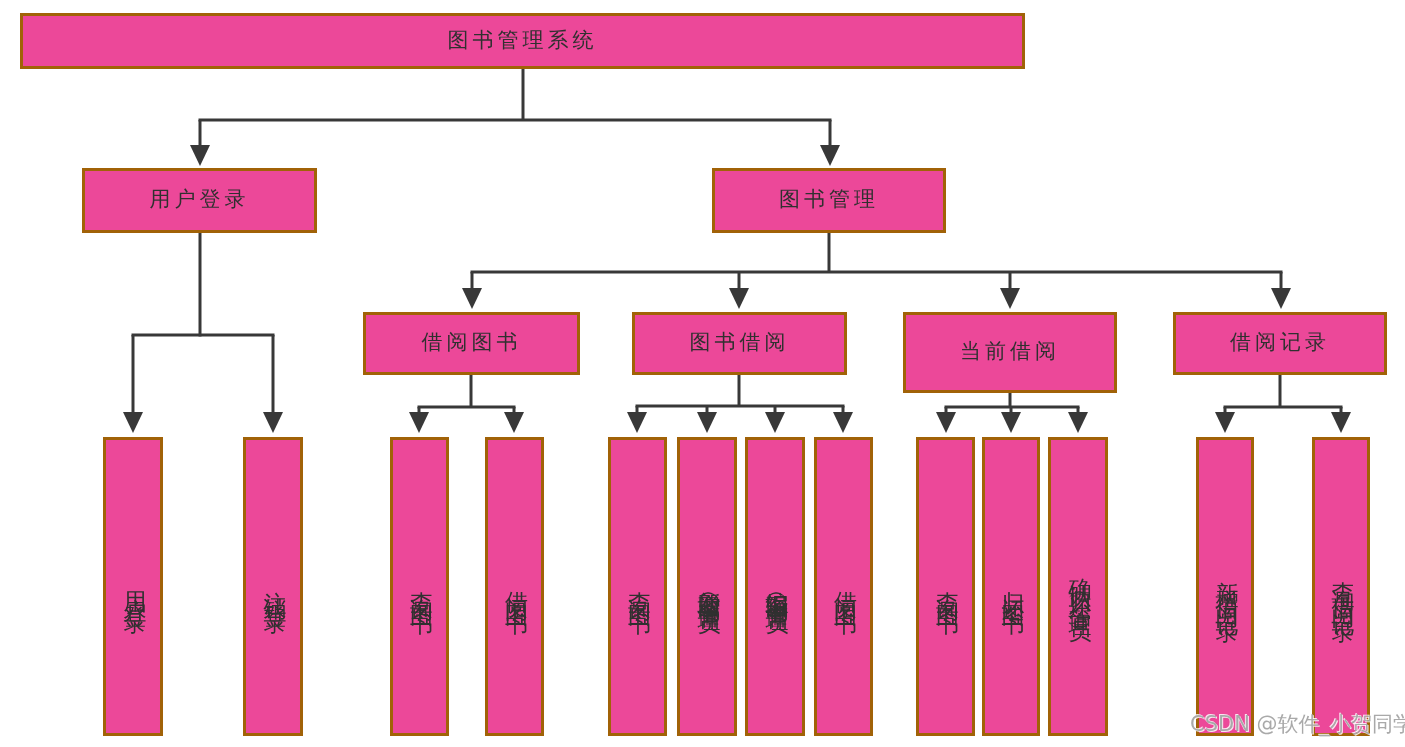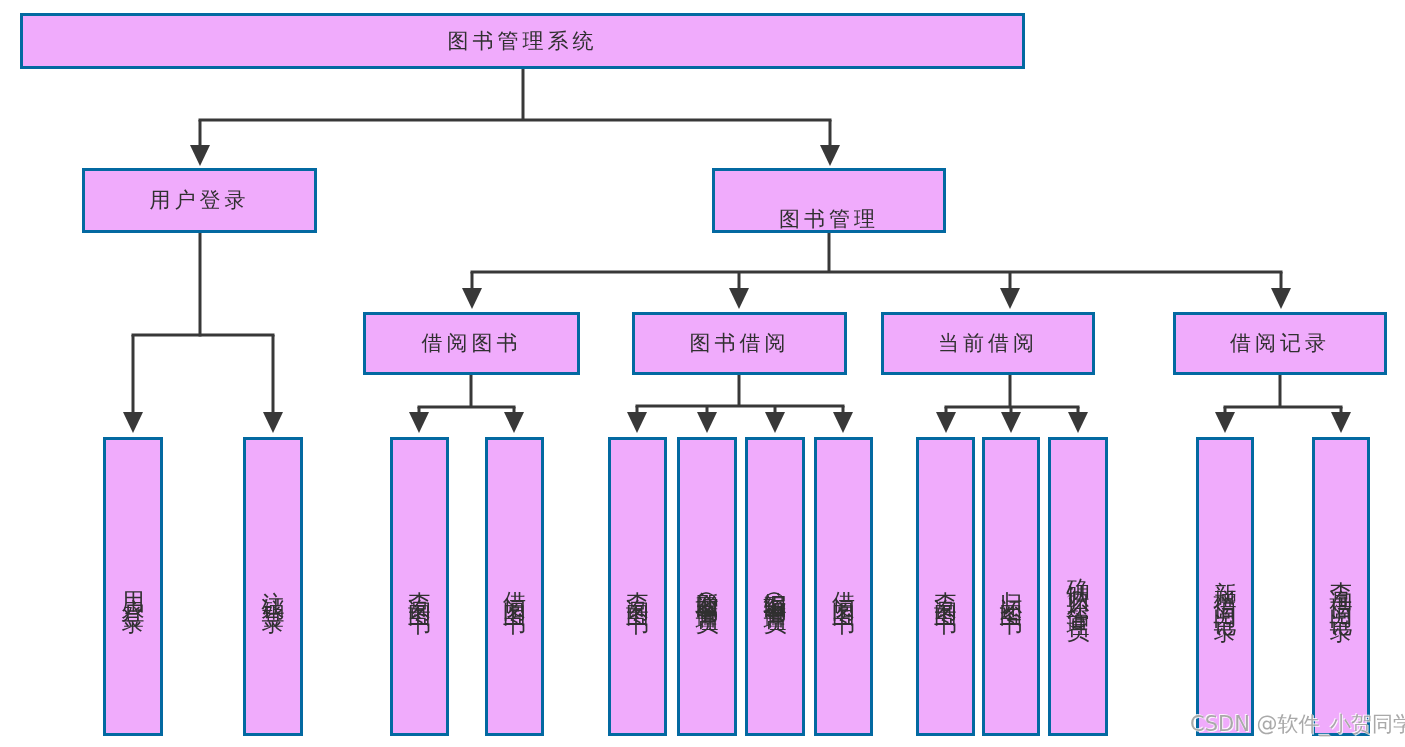--- a/index.html
+++ b/index.html
@@ -4,22 +4,22 @@
 <style>
   html,body { margin:0; padding:0; background:#ffffff; }
   body { width:1405px; height:747px; font-family:"DejaVu Sans","Liberation Sans",sans-serif; }
   .stage {
     position:relative; width:1405px; height:747px;
     background:#ffffff; overflow:hidden; color:#303030;
   }
   .conn { position:absolute; left:0; top:0; pointer-events:none; }
   .box {
     position:absolute; box-sizing:border-box;
-    background:#f0abfc; border:3px solid #0369a1;
-    display:flex; align-items:center; justify-content:center;
+    background:#ec4899; border:3px solid #a16207;
+    display:flex; align-items:center; justify-content:center;font-family:Liberation Mono, monospace;
   }
   .h-label {
     font-size:21px; letter-spacing:4px; line-height:1;
     white-space:nowrap; color:#303030;
   }
   .v { top:437px; height:299px; }
   .v-label {
     writing-mode:vertical-rl; text-orientation:mixed;
     font-size:23px; line-height:1; color:#303030; white-space:nowrap;
   }
@@ -93,31 +93,31 @@
       <polygon points="1331,412 1351,412 1341,433" fill="#383838"></polygon>
     </svg>
 
   <div class="box" style="left:20px; top:13px; width:1005px; height:56px;">
     <span class="h-label">图书管理系统</span>
   </div>
 
   <div class="box" style="left:82px; top:168px; width:235px; height:65px;">
     <span class="h-label">用户登录</span>
   </div>
-  <div class="box" style="left:712px; top:168px; width:234px; height:65px;align-items:flex-end;">
+  <div class="box" style="left:712px; top:168px; width:234px; height:65px;">
     <span class="h-label">图书管理</span>
   </div>
 
   <div class="box" style="left:363px; top:312px; width:217px; height:63px;">
     <span class="h-label">借阅图书</span>
   </div>
   <div class="box" style="left:632px; top:312px; width:215px; height:63px;">
     <span class="h-label">图书借阅</span>
   </div>
-  <div class="box" style="left:881px; top:312px; width:214px; height:63px;">
+  <div class="box" style="left:903px; top:312px; width:214px; height:81px;">
     <span class="h-label">当前借阅</span>
   </div>
   <div class="box" style="left:1173px; top:312px; width:214px; height:63px;">
     <span class="h-label">借阅记录</span>
   </div>
 
   <div class="box v" style="left:103px; width:60px;">
     <span class="v-label s7">用户登录</span>
   </div>
   <div class="box v" style="left:243px; width:60px;">

